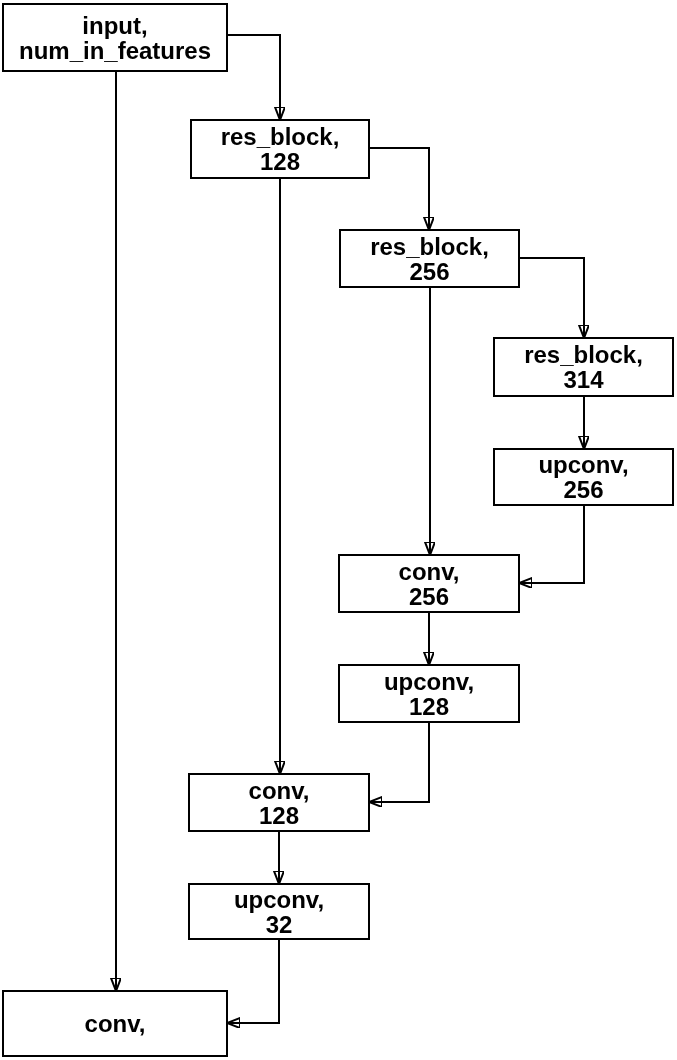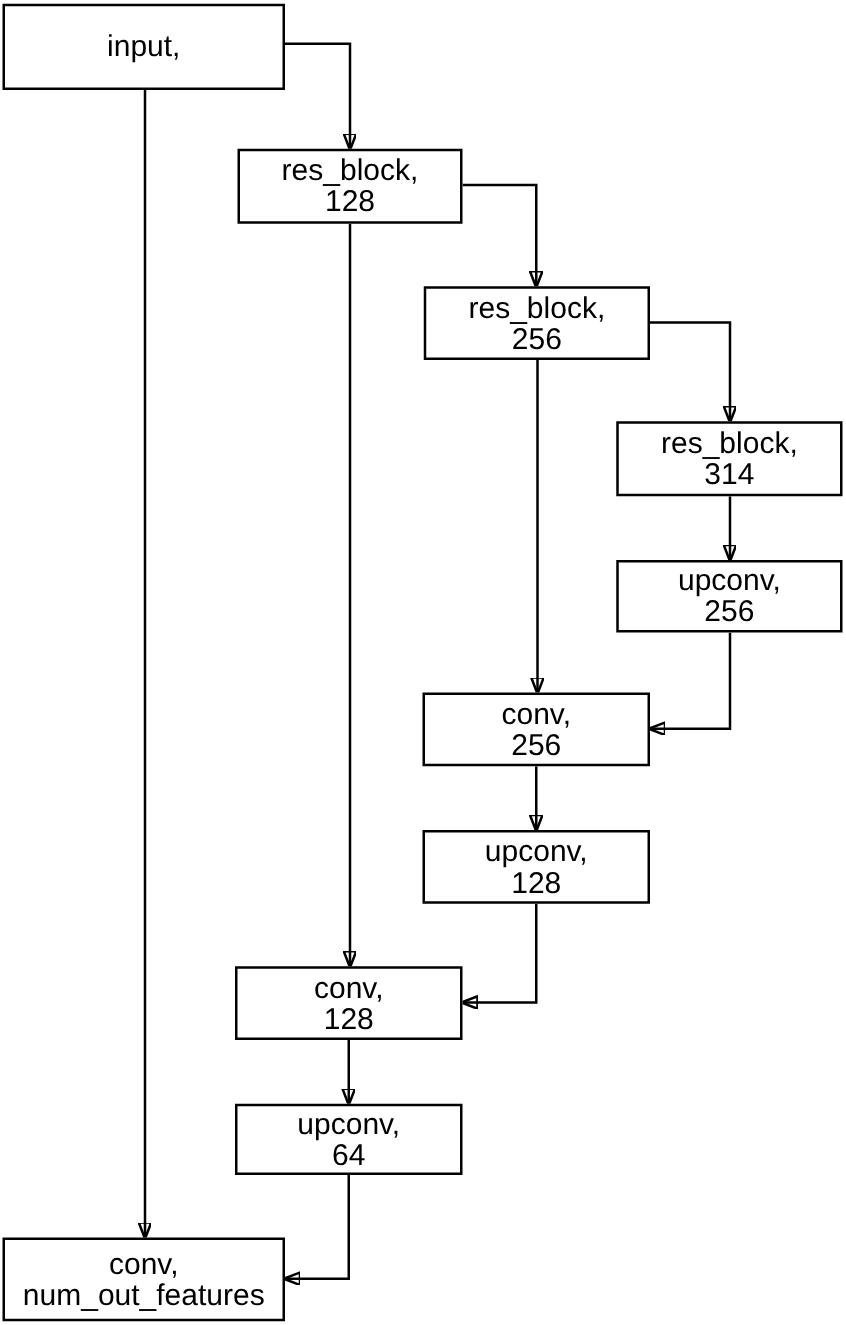--- a/index.html
+++ b/index.html
@@ -34,20 +34,21 @@
     background: #ffffff;
     display: flex;
     flex-direction: column;
     align-items: center;
     justify-content: center;
     text-align: center;
     font-size: 24px;
     line-height: 25px;
     color: #000000;
     white-space: nowrap;
+    font-weight: bold;
   }
   
   .n-input        { left: 2px;   top: 3px;   width: 226px; height: 69px; }
   .n-res128       { left: 190px; top: 119px; width: 180px; height: 60px; }
   .n-res256       { left: 339px; top: 229px; width: 181px; height: 59px; }
   .n-res512       { left: 493px; top: 337px; width: 181px; height: 60px; }
   .n-upconv256    { left: 493px; top: 448px; width: 181px; height: 58px; }
   .n-conv256      { left: 338px; top: 554px; width: 182px; height: 59px; }
   .n-upconv128    { left: 338px; top: 664px; width: 182px; height: 59px; }
   .n-conv128      { left: 188px; top: 773px; width: 182px; height: 59px; }
@@ -74,20 +75,21 @@
     <path d="M 584 397 V 448" marker-end="url(#arrow)"></path>
     <path d="M 584 506 V 583 H 520" marker-end="url(#arrow)"></path>
     <path d="M 429 613 V 664" marker-end="url(#arrow)"></path>
     <path d="M 429 723 V 802 H 370" marker-end="url(#arrow)"></path>
     <path d="M 279 832 V 883" marker-end="url(#arrow)"></path>
     <path d="M 279 940 V 1023 H 228" marker-end="url(#arrow)"></path>
   </svg>
 
   <div class="node n-input">
     <span>input,</span>
+    <span>num_in_features</span>
   </div>
 
   <div class="node n-res128">
     <span>res_block,</span>
     <span>128</span>
   </div>
 
   <div class="node n-res256">
     <span>res_block,</span>
     <span>256</span>
@@ -113,21 +115,20 @@
     <span>128</span>
   </div>
 
   <div class="node n-conv128">
     <span>conv,</span>
     <span>128</span>
   </div>
 
   <div class="node n-upconv64">
     <span>upconv,</span>
-    <span>64</span>
+    <span>32</span>
   </div>
 
   <div class="node n-convout">
     <span>conv,</span>
-    <span>num_out_features</span>
   </div>
 
 </div>
 
 </body></html>

